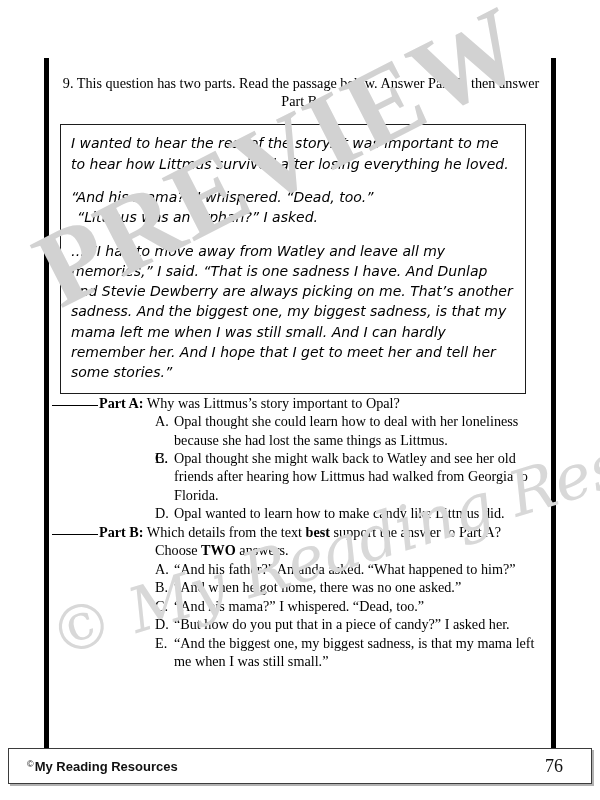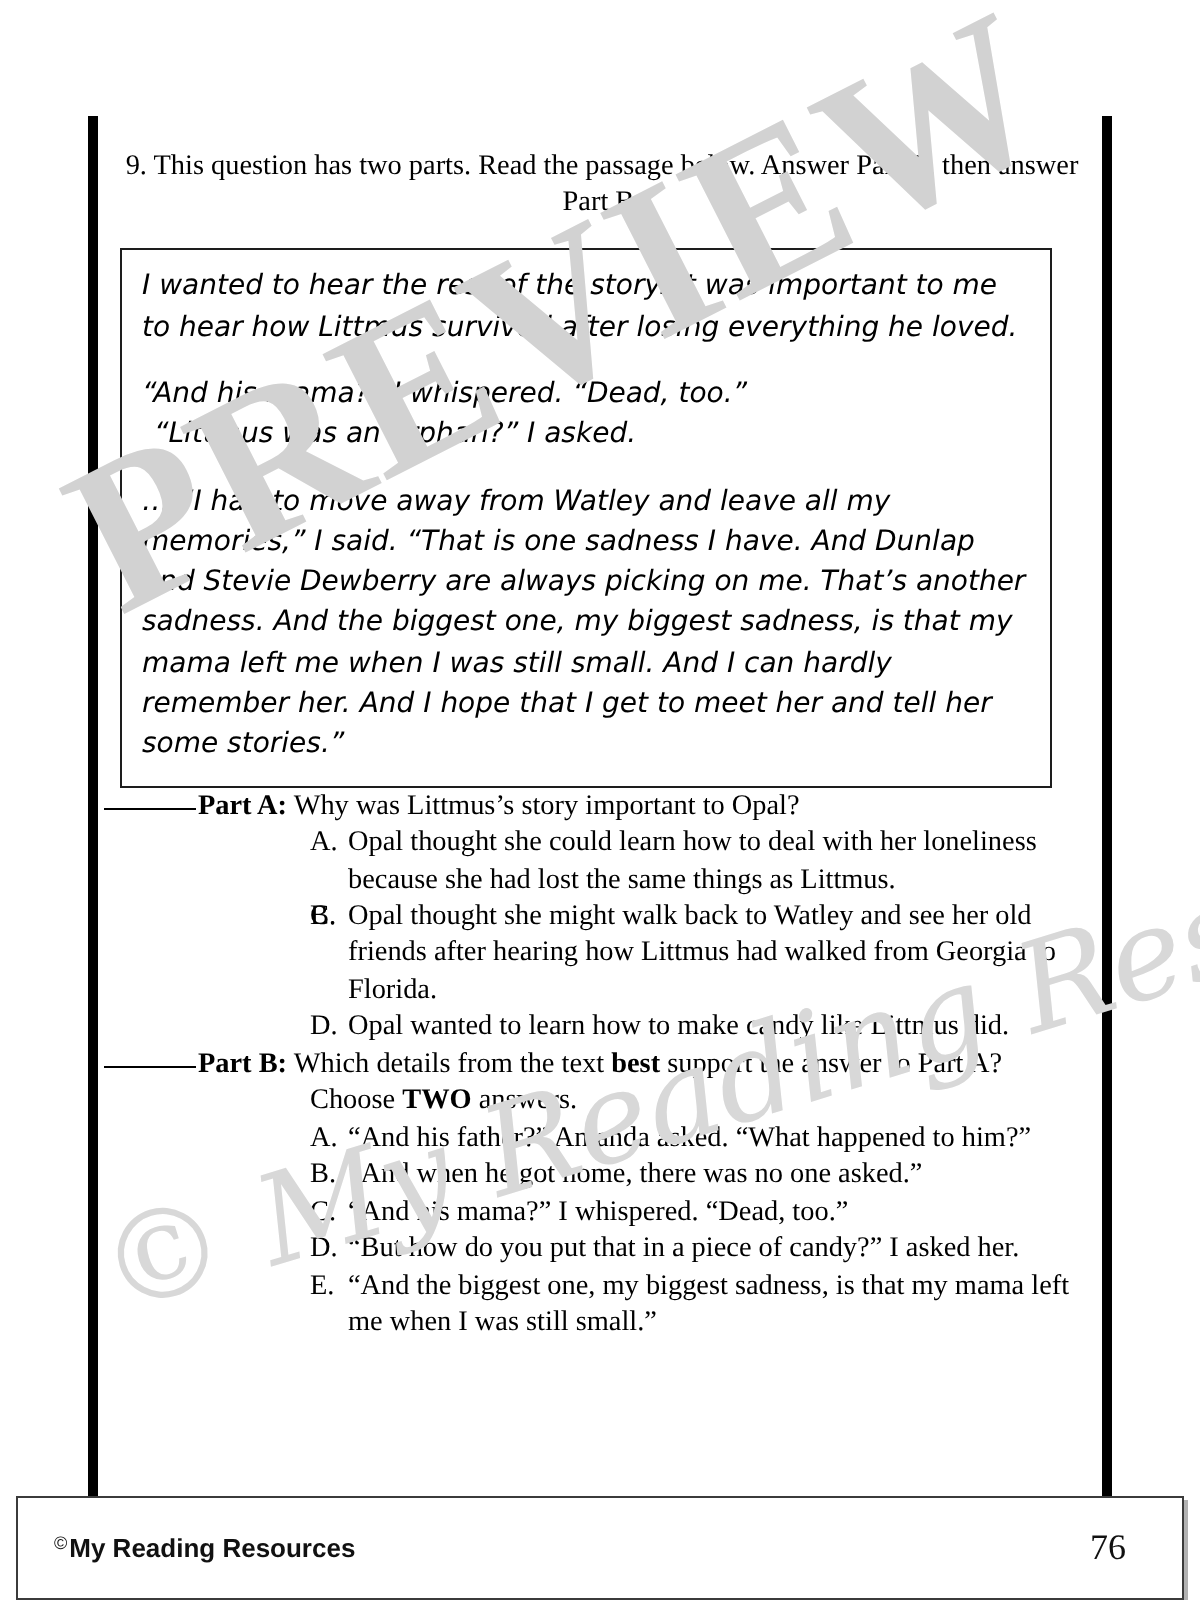--- a/index.html
+++ b/index.html
@@ -66,21 +66,21 @@
   }
   .side-rule.left  { left: 44px; }
   .side-rule.right { left: 551px; }
 
   
   .footer-box {
     position: absolute;
     left: 8px;
     top: 748px;
     width: 584px;
-    height: 52px;
+    height: 36px;
     box-sizing: border-box;
     border: 1px solid #3b3b3b;
     background: #ffffff;
     box-shadow: 2px 2px 0 rgba(0,0,0,0.30);
     z-index: 6;
   }
   .footer-left {
     position: absolute;
     left: 18px;
     top: 50%;

